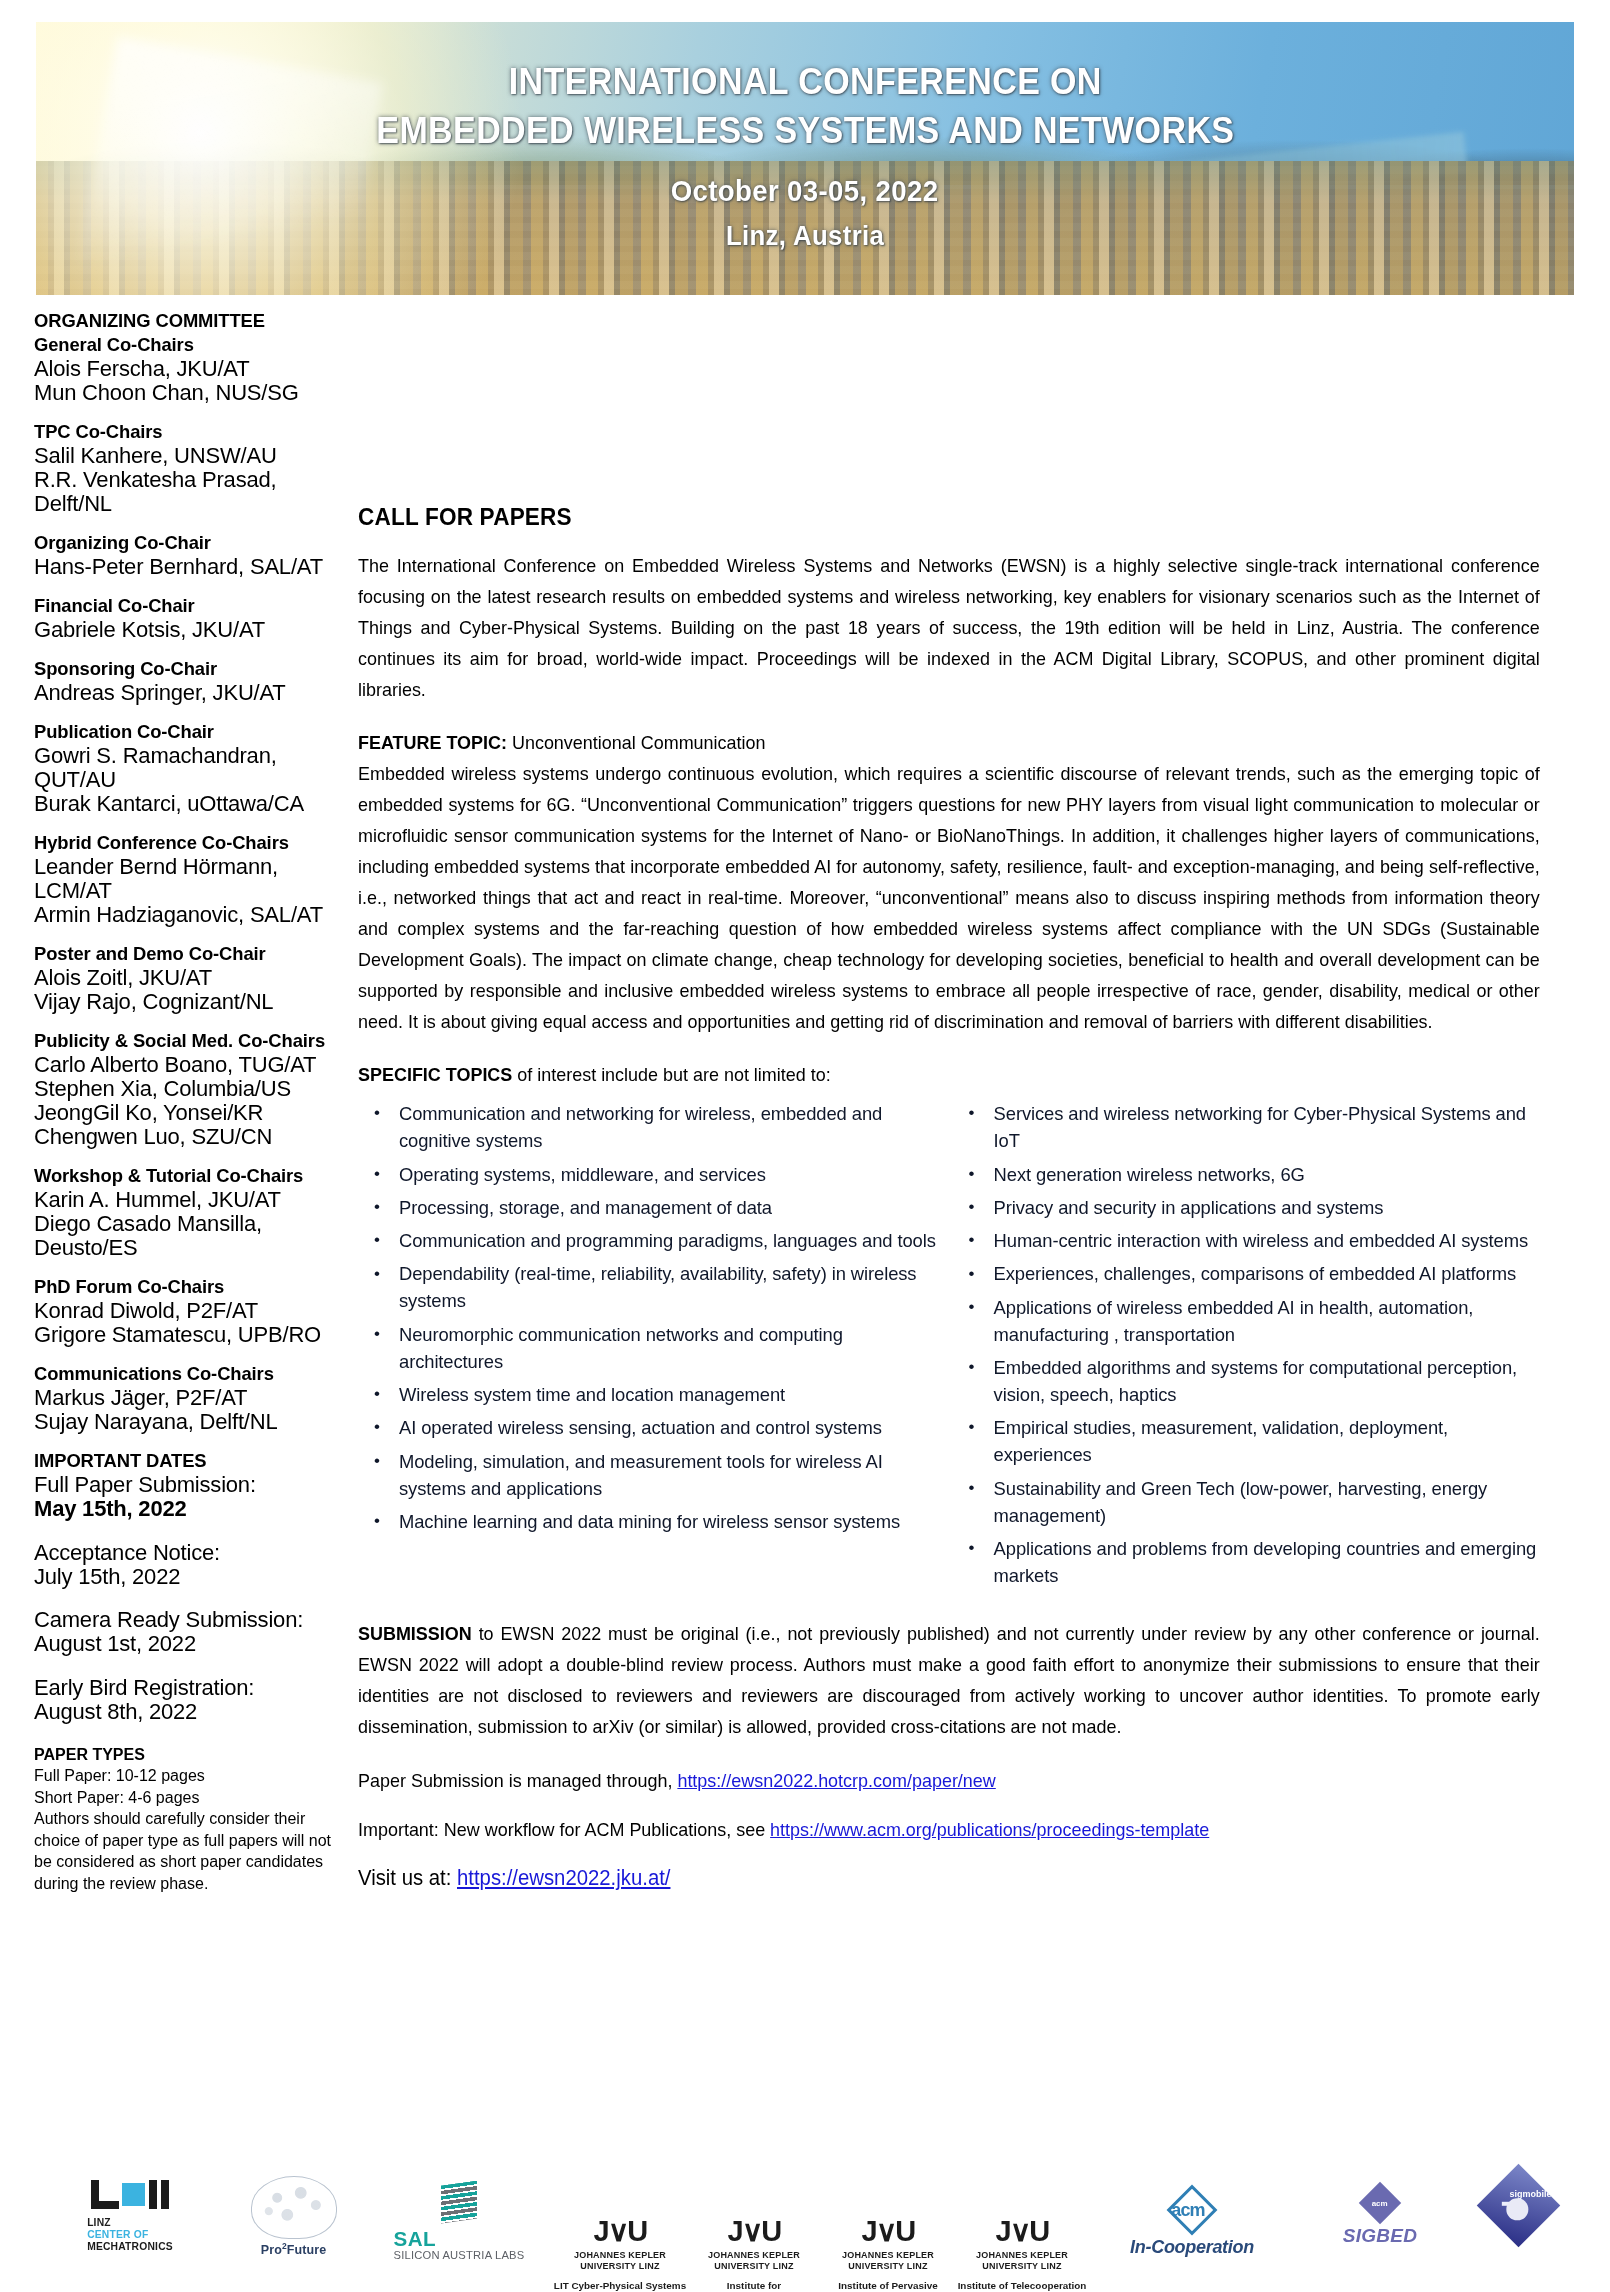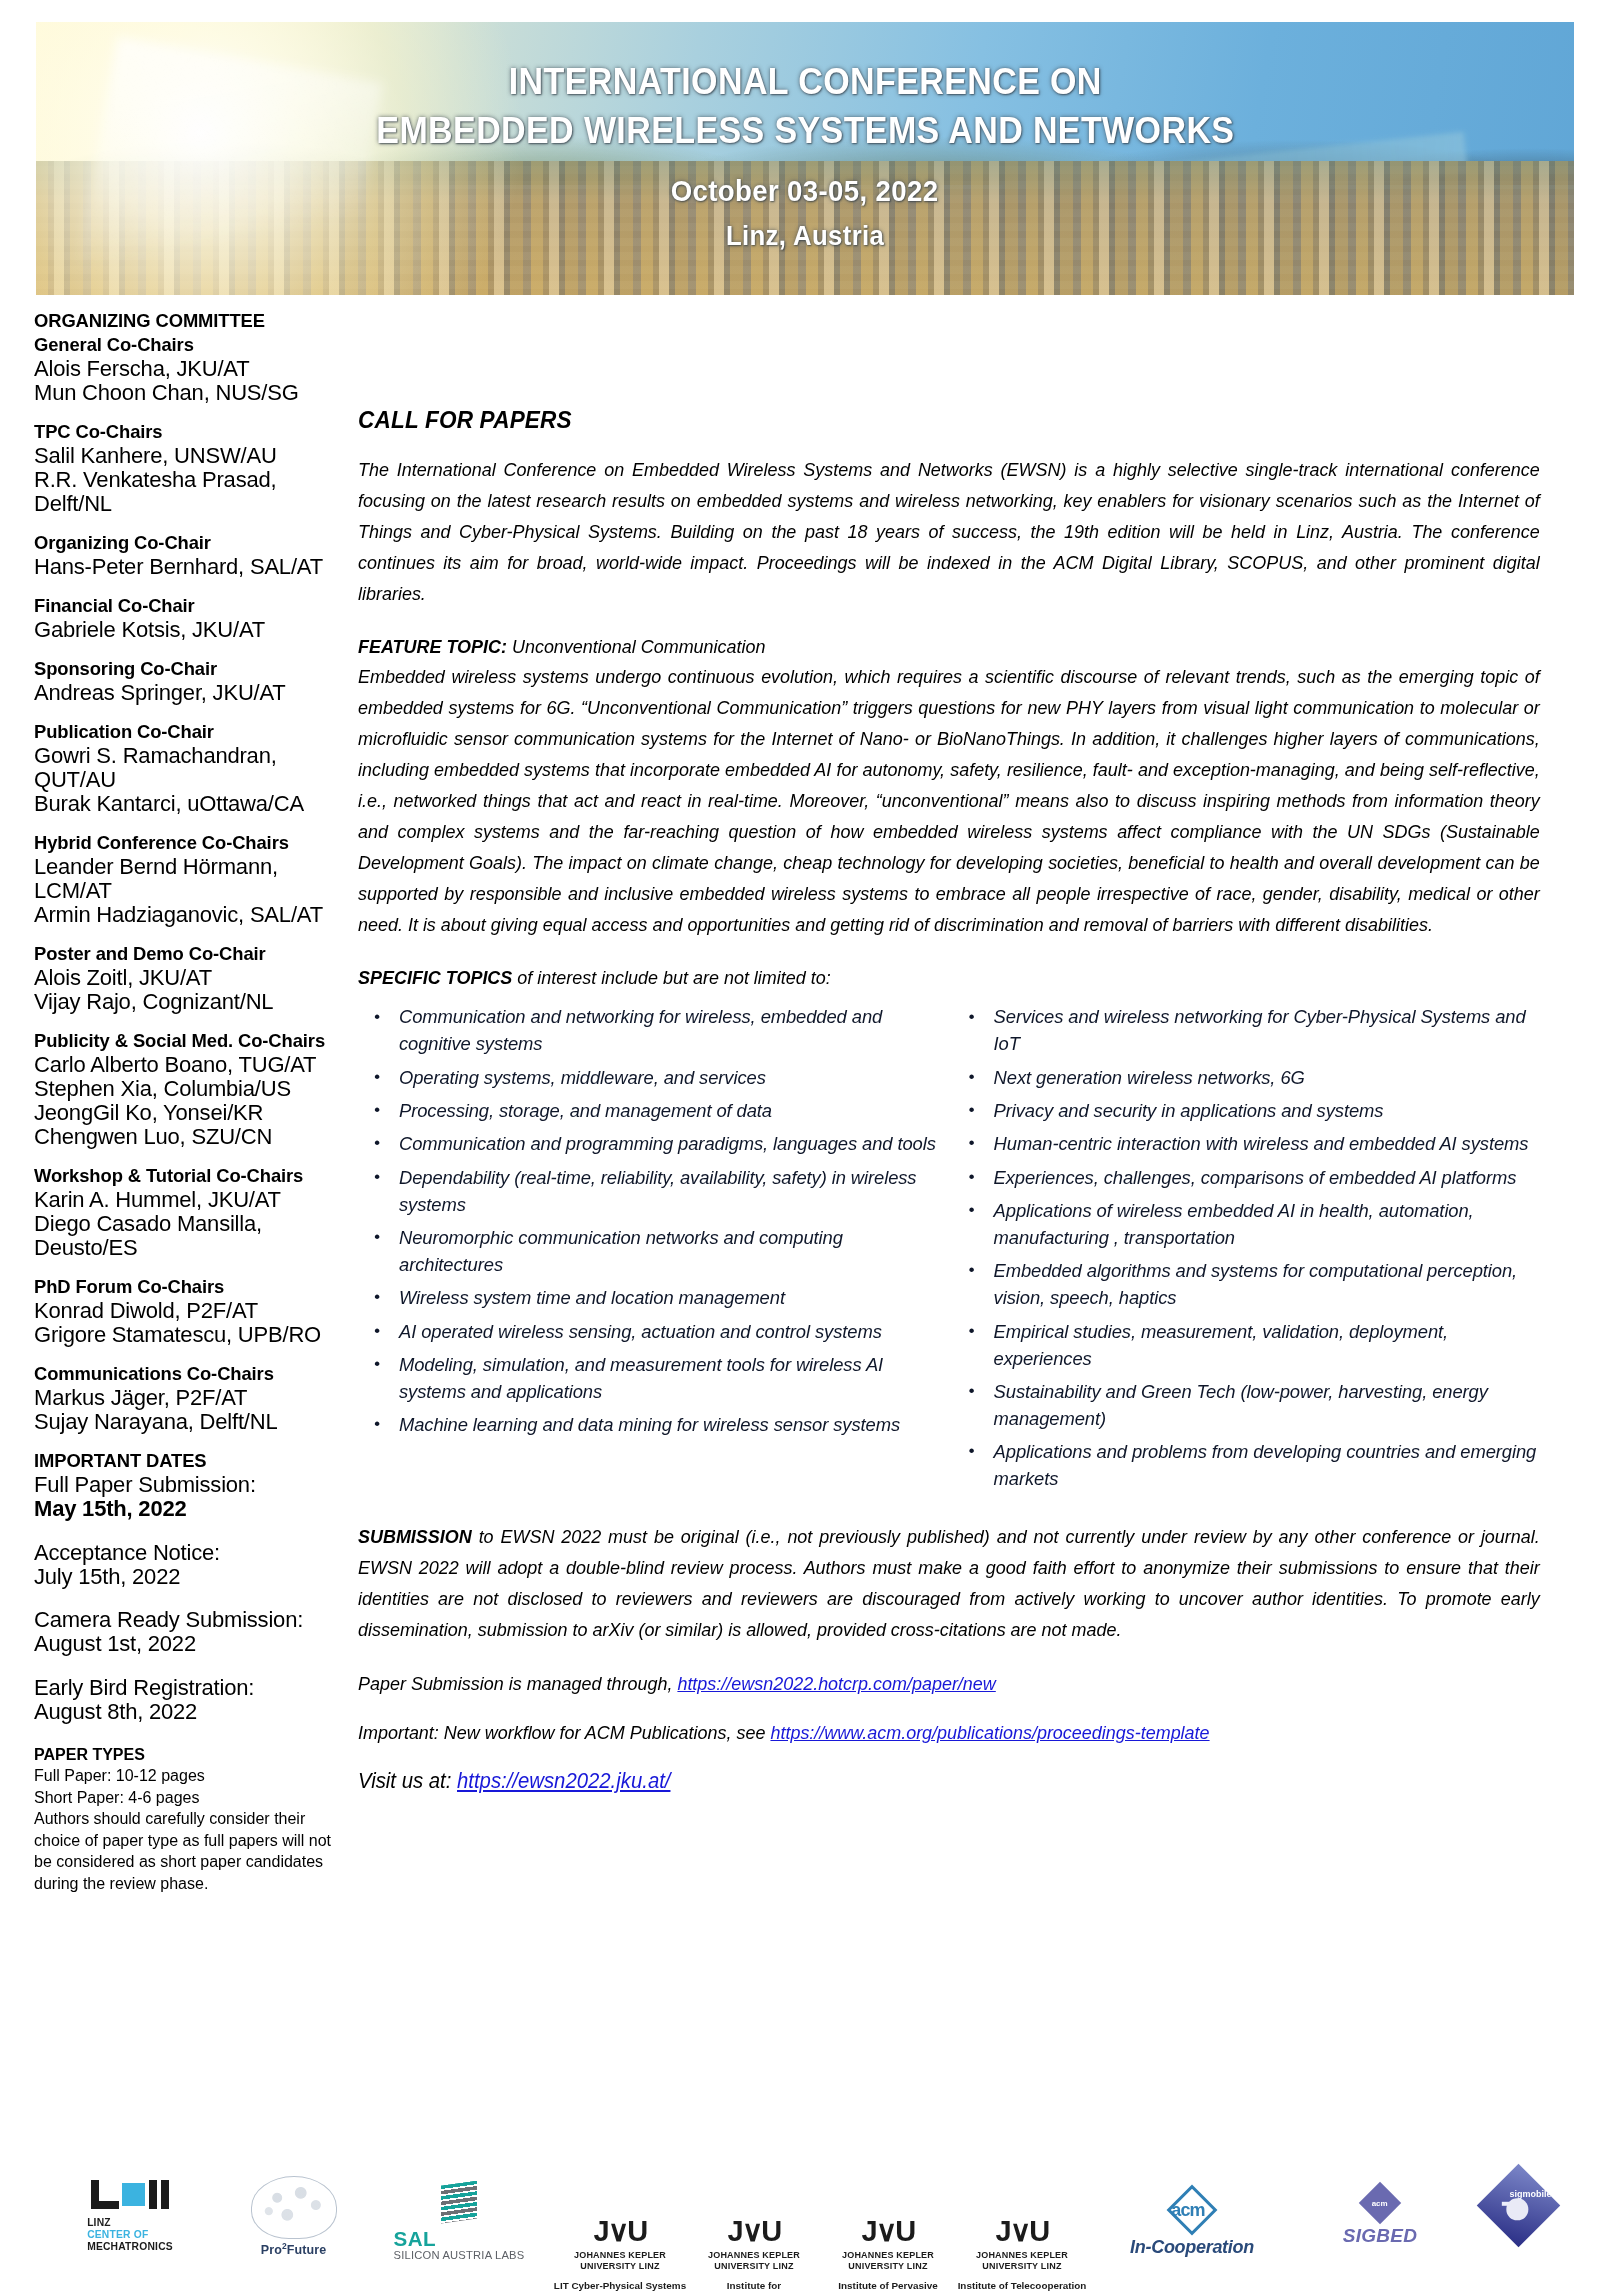--- a/index.html
+++ b/index.html
@@ -92,23 +92,23 @@
   .bl1 { font-size: 37px; line-height: 47px; }
   .bl2 { font-size: 37px; line-height: 52px; }
   .bl3 { font-size: 30px; line-height: 50px; margin-top: 9px; }
   .bl4 { font-size: 28px; line-height: 39px; }
 
   
   .body-wrap {
     position: absolute; left: 0; top: 309px;
     width: 1610px;
   }
-  .cols { display: flex; align-items: center; }
+  .cols { display: flex; align-items: flex-end; }
   .sidebar { width: 358px; padding-left: 34px; padding-right: 14.3px; }
-  .main { width: 1218px; padding-right: 36px; font-style: italic; }
+  .main { width: 1218px; padding-right: 36px; }
 
   
   .sb-group { margin-bottom: 15px; }
   .sb-title {
     font-size: 18.4px; font-weight: 700; color: #000;
     line-height: 24px; letter-spacing: -0.1px;
   }
   .sb-name {
     font-size: 22px; font-weight: 400; color: #000;
     line-height: 24px; letter-spacing: -0.2px;

